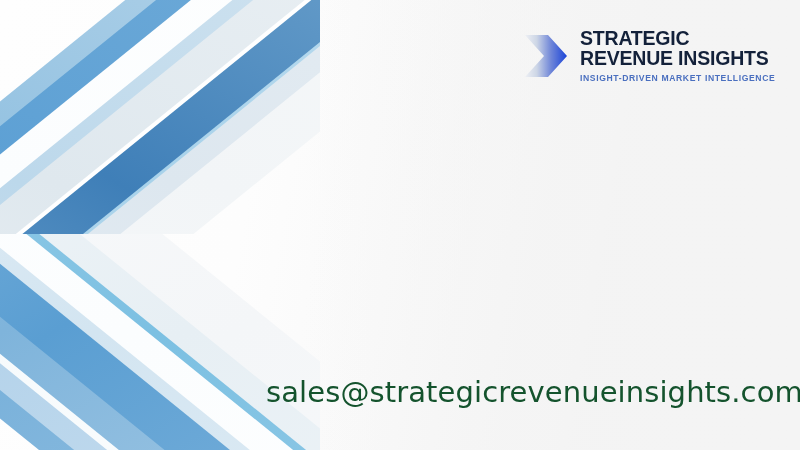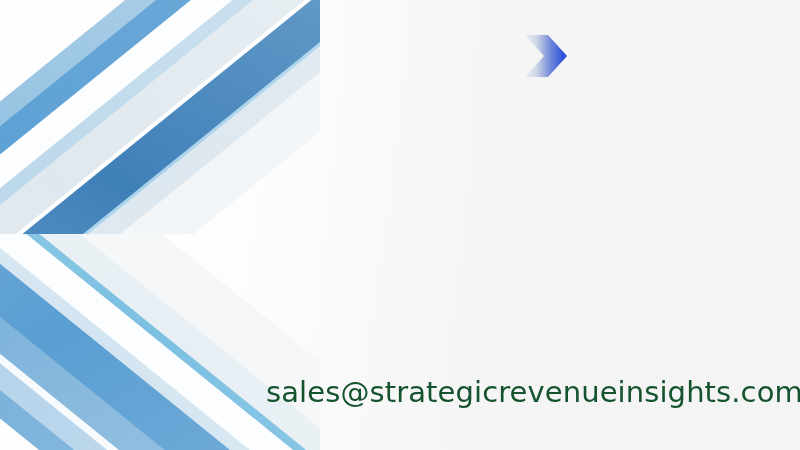--- a/index.html
+++ b/index.html
@@ -165,18 +165,23 @@
           <linearGradient id="markGrad" x1="0" y1="0" x2="1" y2="0">
             <stop offset="0%" stop-color="#eef0f4"></stop>
             <stop offset="28%" stop-color="#cdd6e6"></stop>
             <stop offset="62%" stop-color="#6f86d8"></stop>
             <stop offset="100%" stop-color="#1b44d8"></stop>
           </linearGradient>
         </defs>
         <path d="M3 5 L26 5 L45 26 L26 47 L3 47 L22 26 Z" fill="url(#markGrad)"></path>
       </svg>
     </div>
+    <div class="logo-text">
+      <div class="logo-line">STRATEGIC</div>
+      <div class="logo-line">REVENUE INSIGHTS</div>
+      <div class="logo-tag">INSIGHT-DRIVEN MARKET INTELLIGENCE</div>
+    </div>
   </div>
 
 
   <div class="email">sales@strategicrevenueinsights.com</div>
 
 </div>
 
 </body></html>

